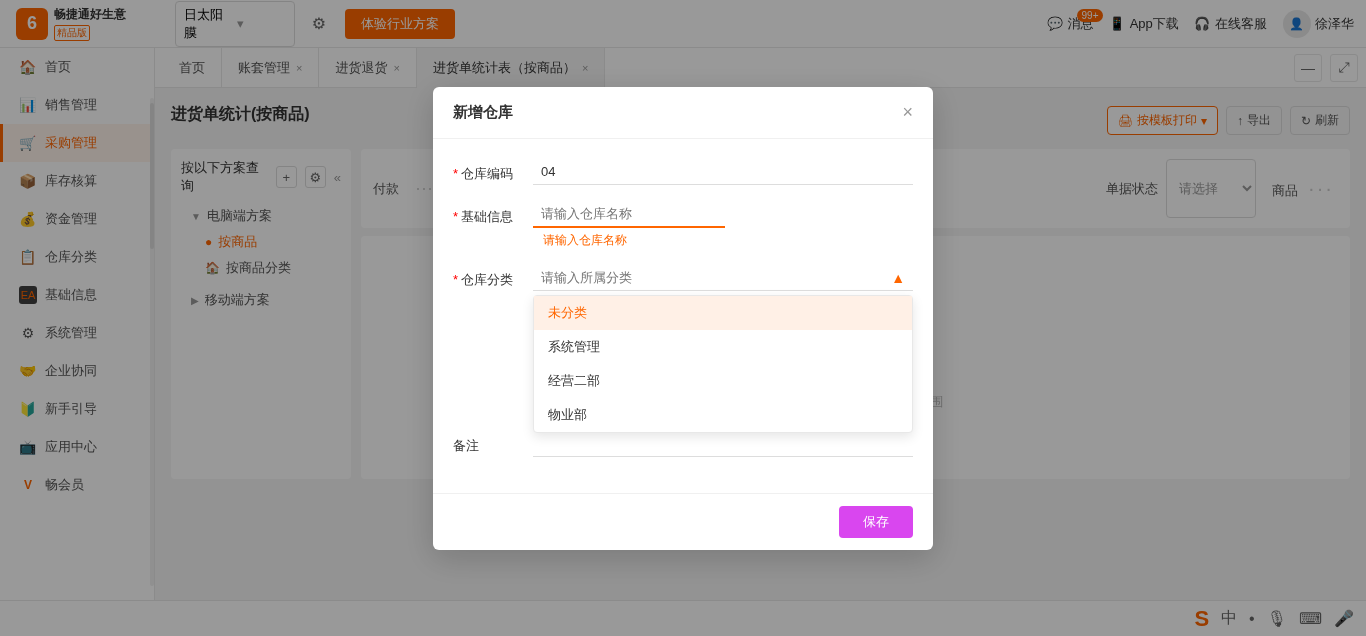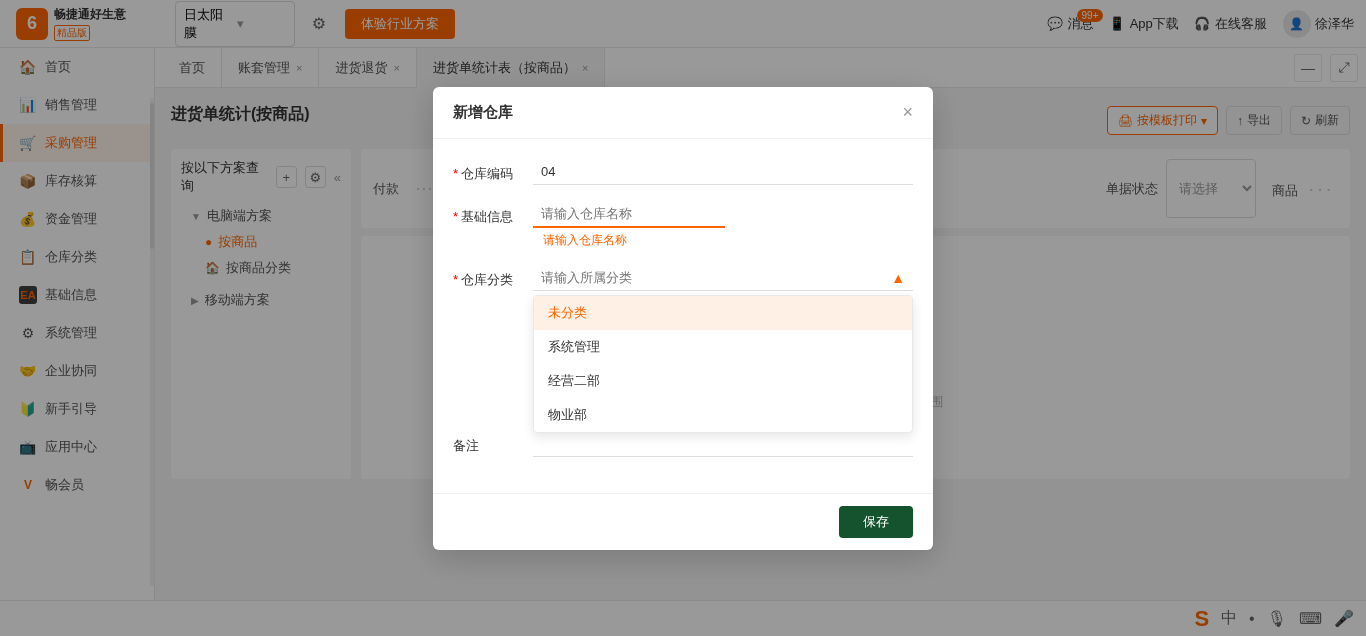--- a/index.html
+++ b/index.html
@@ -375,21 +375,21 @@
     }
     .dropdown-option.selected { background: #fff0e6; color: #f60; font-family: Liberation Mono, monospace; }
     .modal-footer {
       padding: 12px 20px;
       border-top: 1px solid #f0f0f0;
       display: flex;
       justify-content: flex-end;
       gap: 10px;
     }
     .btn-save {
-      background: #14532d;
+      background: #d946ef;
       color: #fff;
       border: none;
       border-radius: 4px;
       padding: 7px 24px;
       cursor: pointer;
       font-size: 13px;
       font-family: Liberation Serif, serif;
     }
 
     .page-layout {
@@ -522,21 +522,21 @@
     </div>
     <div class="sidebar-item">
       <span class="sidebar-icon">💰</span>
       <span>资金管理</span>
     </div>
     <div class="sidebar-item">
       <span class="sidebar-icon">📋</span>
       <span>仓库分类</span>
     </div>
     <div class="sidebar-item">
-      <span class="sidebar-icon" style="font-size:11px;font-weight:bold;color:#f60;background:#404040;border-radius:3px;padding:1px 3px;">EA</span>
+      <span class="sidebar-icon" style="font-size:11px;font-weight:normal;color:#f60;background:#404040;border-radius:3px;padding:1px 3px;">EA</span>
       <span>基础信息</span>
     </div>
     <div class="sidebar-item">
       <span class="sidebar-icon">⚙</span>
       <span>系统管理</span>
     </div>
     <div class="sidebar-item">
       <span class="sidebar-icon">🤝</span>
       <span>企业协同</span>
     </div>

